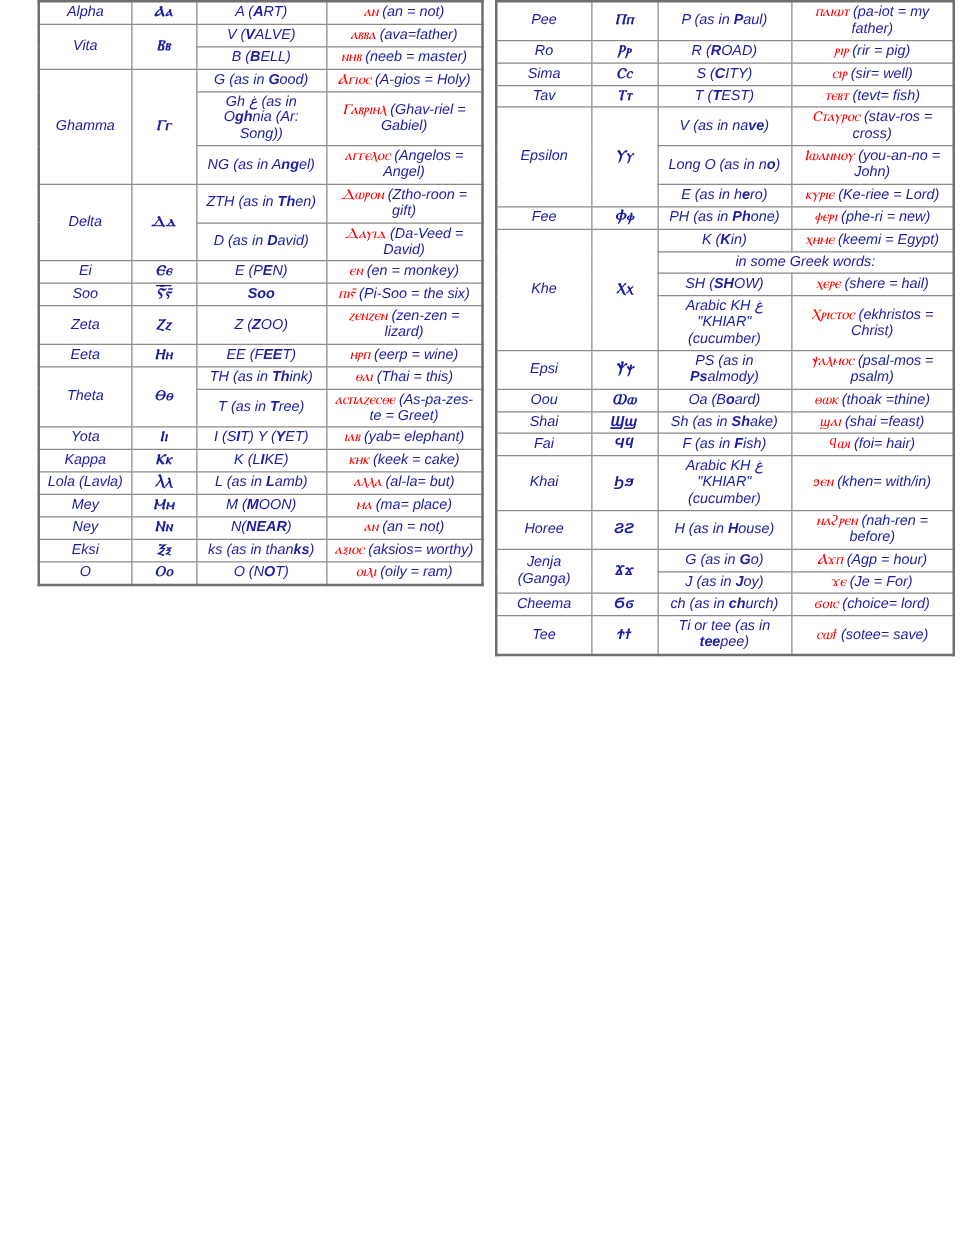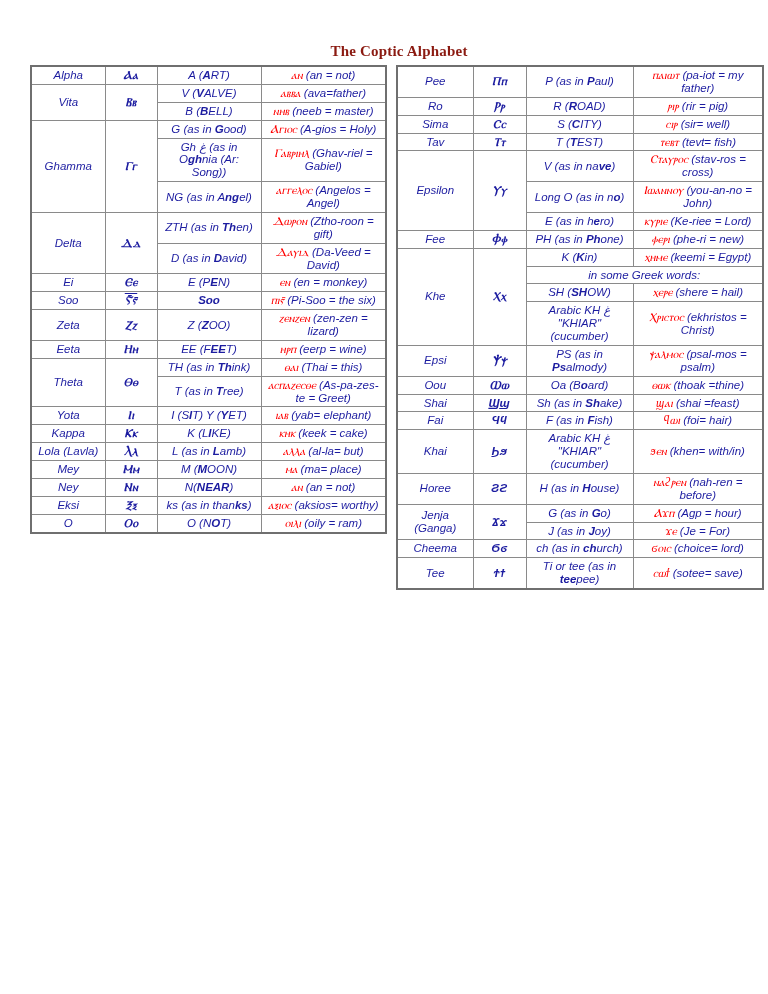--- a/index.html
+++ b/index.html
@@ -111,21 +111,20 @@
     color: #1c1ca0;
     text-align: center;
     font-size: 11.5px;
   }
 </style>
 </head>
 <body>
 
 <div class="page">
 
-  <div class="title">The Coptic Alphabet</div>
 
   <div class="tables">
     <table class="alphabet left">
       <colgroup>
         <col class="c-name">
           <col class="c-glyph">
           <col class="c-pron">
           <col class="c-ex">
       </colgroup>
       <tbody>

